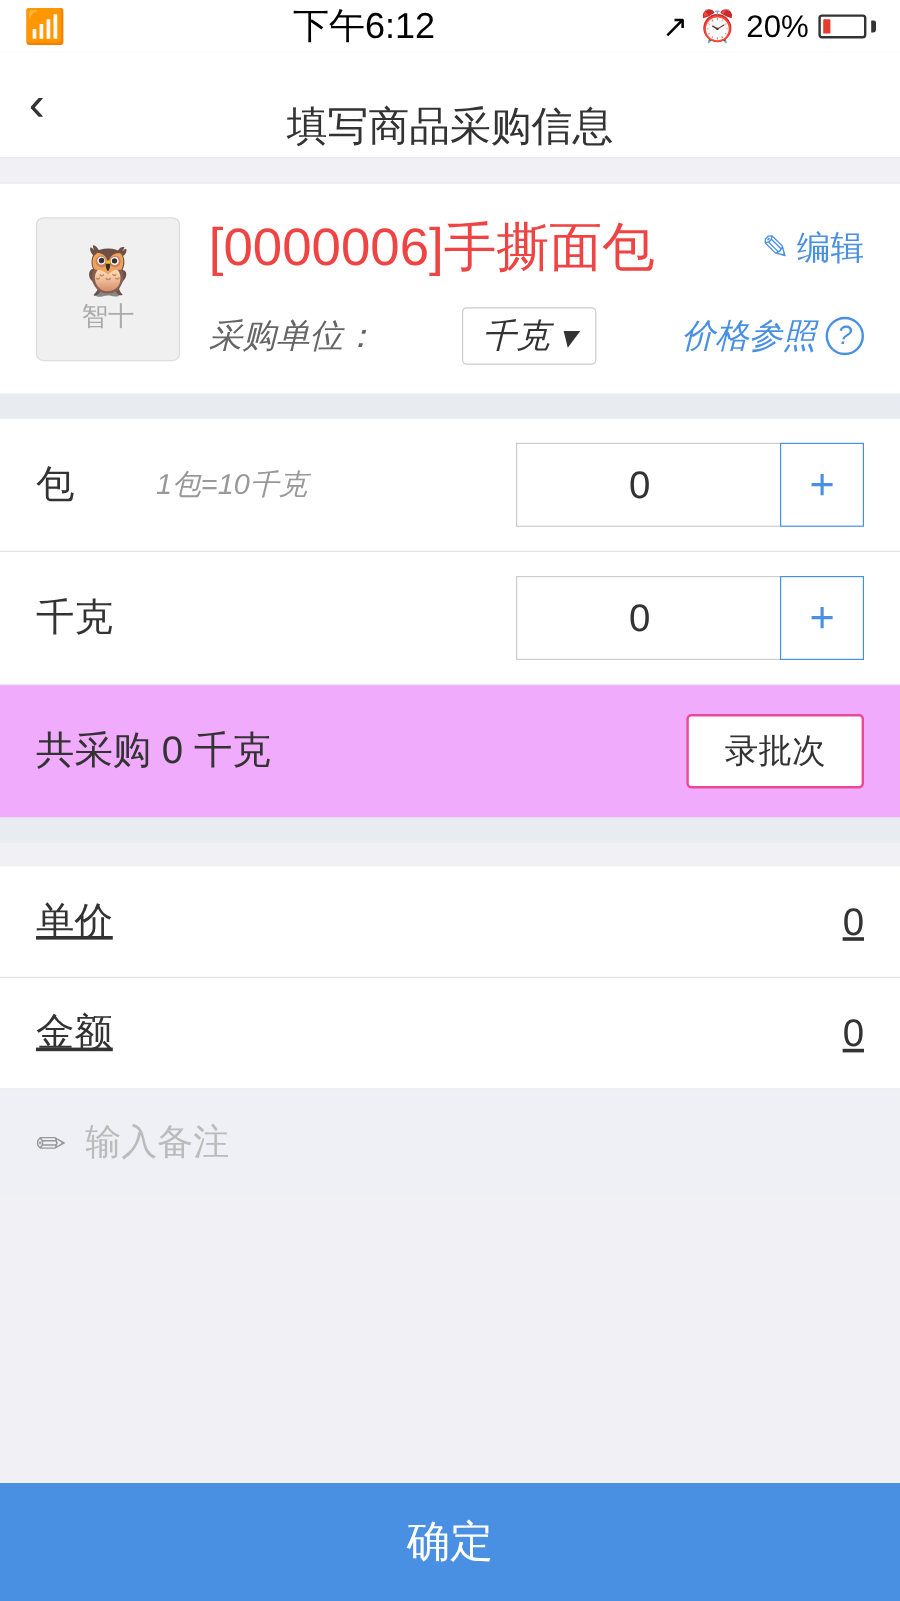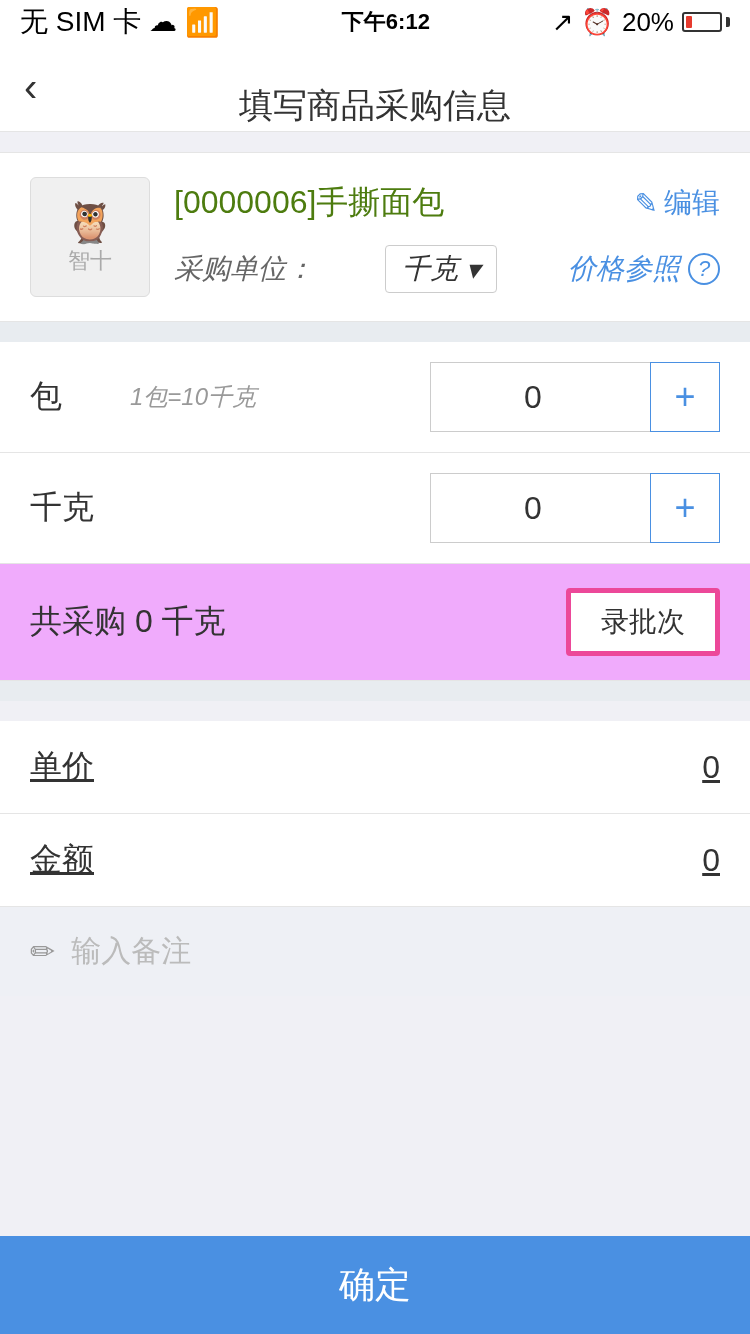--- a/index.html
+++ b/index.html
@@ -19,21 +19,21 @@
       height: 44px;
       background: #fff;
       display: flex;
       align-items: center;
       justify-content: space-between;
       padding: 0 20px;
       font-size: 28px;
       color: #000;
     }
     .status-bar-left { display: flex; align-items: center; gap: 8px; }
-    .status-bar-center { font-weight: 700; font-size: 22px; }
+    .status-bar-center { font-weight: 400; font-size: 30px; }
     .status-bar-right { display: flex; align-items: center; gap: 8px; font-size: 26px; }
     .battery-icon {
       display: inline-flex; align-items: center; gap: 2px;
     }
     .battery-body {
       width: 40px; height: 20px; border: 2px solid #333; border-radius: 3px;
       position: relative; display: flex; align-items: center; padding: 2px;
     }
     .battery-fill {
       width: 20%; height: 100%; background: #e63b2e; border-radius: 1px;
@@ -102,22 +102,22 @@
     .product-info {
       flex: 1;
     }
     .product-name-row {
       display: flex;
       align-items: center;
       justify-content: space-between;
       margin-bottom: 20px;
     }
     .product-name {
-      font-size: 32px;
-      color: #4d7c0f;
+      font-size: 44px;
+      color: #ef4444;
       font-weight: 500;
     }
     .edit-link {
       font-size: 28px;
       color: #4a90e2;
       display: flex;
       align-items: center;
       gap: 6px;
     }
     .product-unit-row {
@@ -216,21 +216,21 @@
       justify-content: space-between;
       padding: 24px 30px;
       background: #f0abfc;
       border-bottom: 1px solid #e5e5e5;
     }
     .summary-text {
       font-size: 32px;
       color: #333;
     }
     .batch-btn {
-      border: 5px solid #ec4899;
+      border: 2px solid #ec4899;
       padding: 10px 30px;
       font-size: 28px;
       color: #333;
       background: #fff;
       cursor: pointer;
       border-radius: 4px;
     }
 
     
     .price-section {
@@ -297,21 +297,20 @@
       font-size: 36px;
       color: #fff;
       font-weight: 500;
     }
   </style>
 </head>
 <body>
 
 <div class="status-bar">
   <div class="status-bar-left">
-    <span>无 SIM 卡 ☁</span>
     <span>📶</span>
   </div>
   <div class="status-bar-center">下午6:12</div>
   <div class="status-bar-right">
     <span>↗</span>
     <span>⏰</span>
     <span>20%</span>
     <span class="battery-icon">
       <span class="battery-body">
         <span class="battery-fill"></span>

